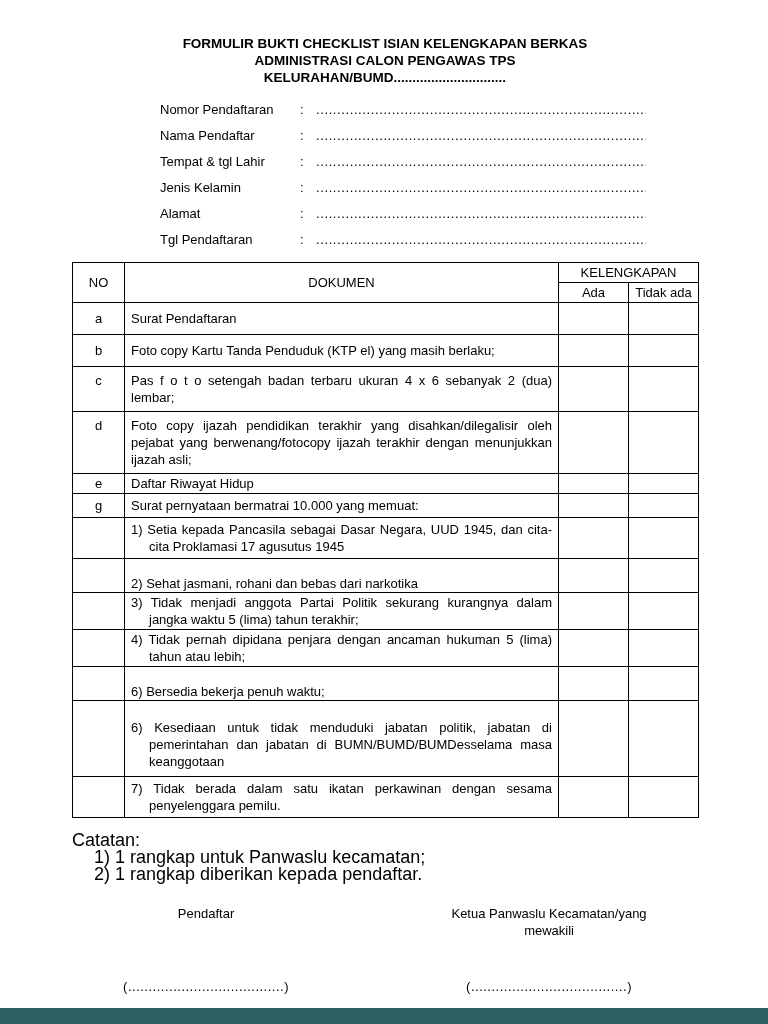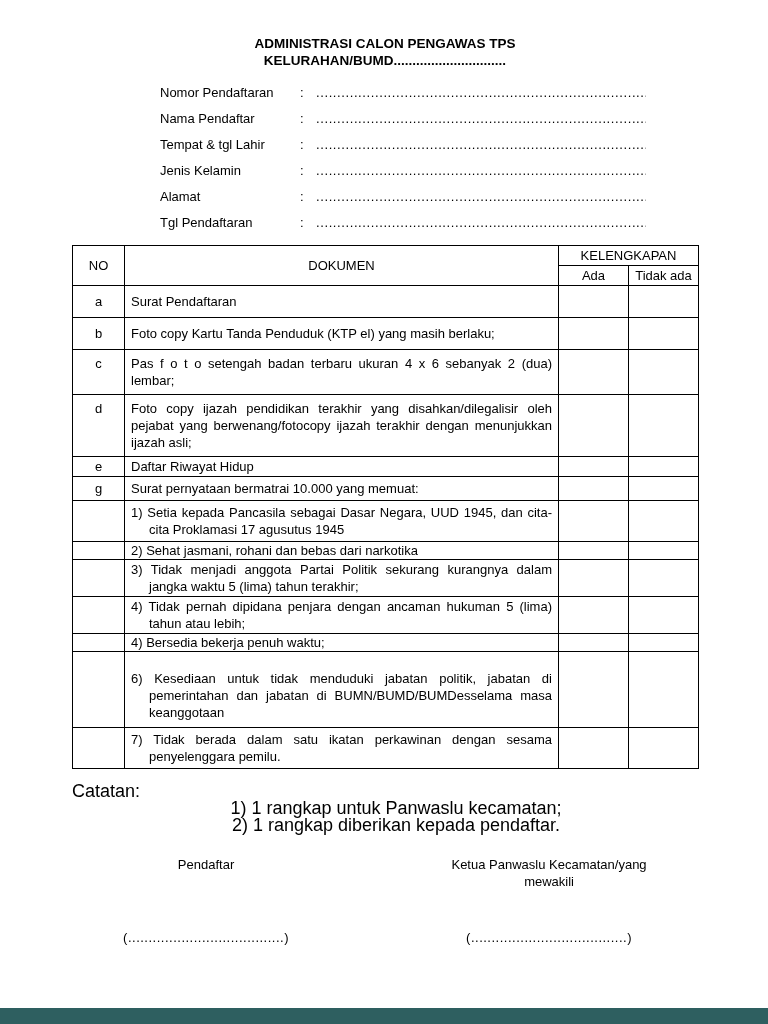--- a/index.html
+++ b/index.html
@@ -33,44 +33,45 @@
   col.no  { width: 52px; }
   col.dok { width: 434px; }
   col.chk { width: 70px; }
   td.c-no { text-align: center; }
   td.c-dok { text-align: justify; }
   tr.p8 > td { padding-top: 7px; padding-bottom: 7px; }
   tr.p6 > td { padding-top: 18px; padding-bottom: 6px; }
   tr.p5 > td { padding-top: 5px; padding-bottom: 5px; }
   tr.p4 > td { padding-top: 3px; padding-bottom: 3px; }
   tr.p2 > td { padding-top: 1px; padding-bottom: 1px; }
-  tr.p1 > td { padding-top: 0px; padding-bottom: 0px; }
+  tr.p1 > td { padding-top: 16px; padding-bottom: 0px; }
   tr.hang td.c-dok { padding-left: 24px; text-indent: -18px; }
 
   
   .notes { margin-top: 14px; font-size: 18px; line-height: 17px; }
-  .notes .note-items { margin-left: 22px; text-align: center; }
+  .notes .note-items { margin-left: 22px; }
 
   
   .sig-row { display: flex; margin-top: 22px; font-size: 13px; }
   .sig-left  { width: 270px; text-align: center; }
   .sig-right { width: 300px; margin-left: 60px; text-align: center; }
   .sig-title { min-height: 34px; line-height: 17px; }
   .sig-right .sig-title { max-width: 232px; margin: 0 auto; }
   .sig-line { margin-top: 40px; letter-spacing: 0.5px; }
 
   
   .bottom-bar { position: absolute; left: 0; right: 0; bottom: 0; height: 16px; background: #2e5f60; }
 </style>
 </head>
 <body>
 
 <div class="page">
 
   <div class="doc-title">
+    <div>FORMULIR BUKTI CHECKLIST ISIAN KELENGKAPAN BERKAS</div>
     <div>ADMINISTRASI CALON PENGAWAS TPS</div>
     <div>KELURAHAN/BUMD..............................</div>
   </div>
 
   <div class="fields">
     <div class="field-row">
       <span class="f-label">Nomor Pendaftaran</span>
       <span class="f-colon">:</span>
       <span class="f-dots">....................................................................................................</span>
     </div>
@@ -175,21 +176,21 @@
         <td></td>
       </tr>
       <tr class="p2 hang">
         <td class="c-no"></td>
         <td class="c-dok">4) Tidak pernah dipidana penjara dengan ancaman hukuman 5 (lima) tahun atau lebih;</td>
         <td></td>
         <td></td>
       </tr>
       <tr class="p1 hang">
         <td class="c-no"></td>
-        <td class="c-dok">4) Bersedia bekerja penuh waktu;</td>
+        <td class="c-dok">6) Bersedia bekerja penuh waktu;</td>
         <td></td>
         <td></td>
       </tr>
       <tr class="p6 hang">
         <td class="c-no"></td>
         <td class="c-dok">6) Kesediaan untuk tidak menduduki jabatan politik, jabatan di pemerintahan dan jabatan di BUMN/BUMD/BUMDesselama masa keanggotaan</td>
         <td></td>
         <td></td>
       </tr>
       <tr class="p4 hang">

